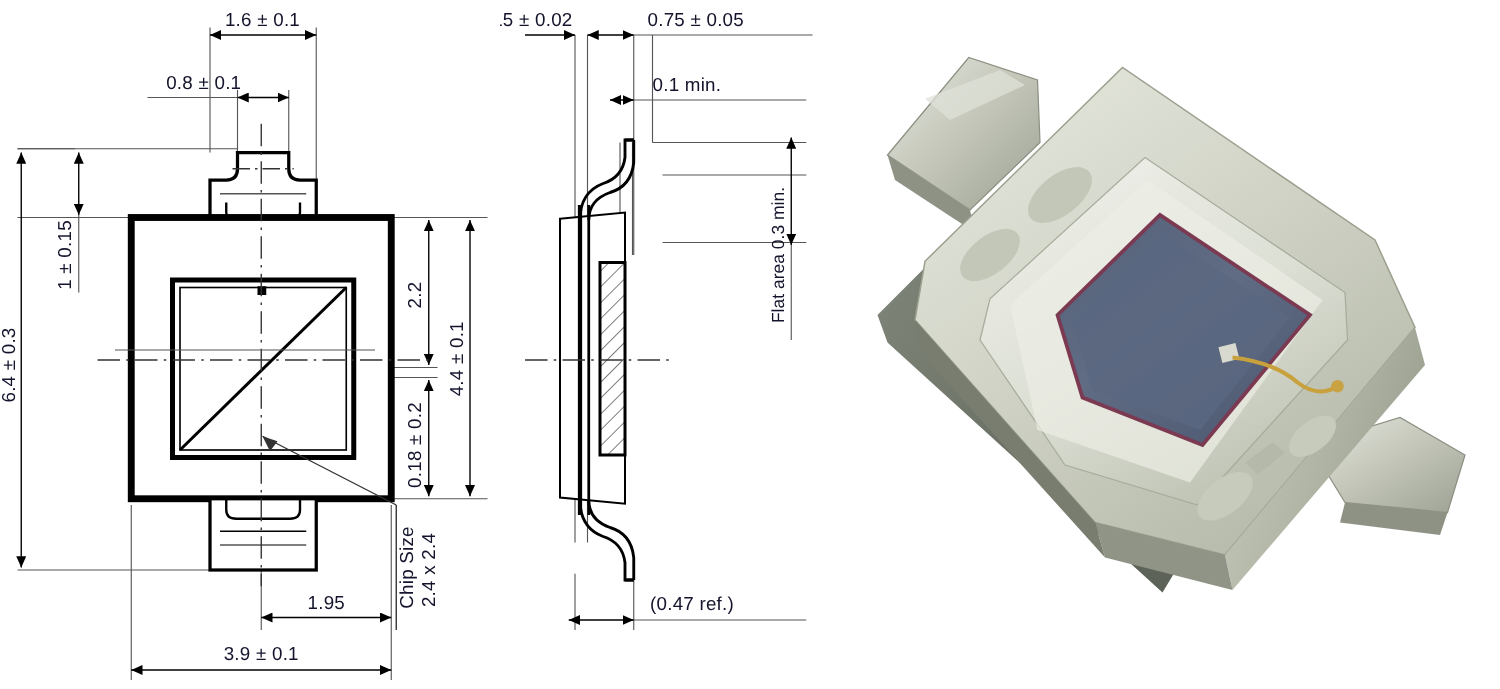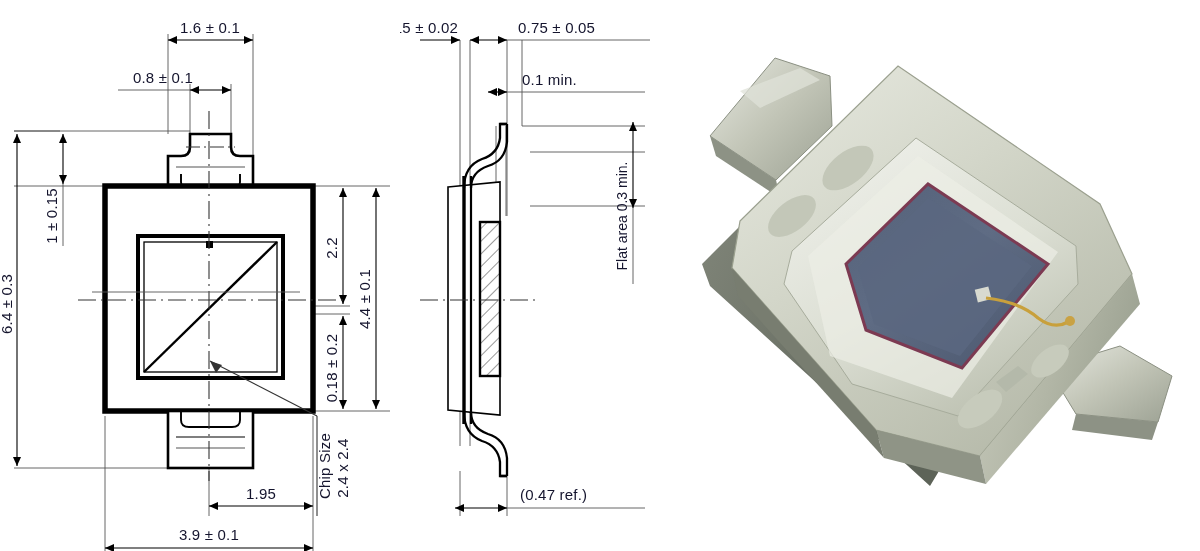--- a/index.html
+++ b/index.html
@@ -4,21 +4,21 @@
 <style>
   html,body{margin:0;padding:0;}
   body{
     width:1200px;height:551px;
     background:#ffffff;
     font-family:"Liberation Sans", sans-serif;
     overflow:hidden;
     position:relative;
   }
   #root{position:relative;width:1200px;height:551px;}
-  .panel{position:absolute;top:16px;height:441px;}
+  .panel{position:absolute;top:4px;height:441px;}
   #top-view-panel{left:0;width:400px;}
   #side-view-panel{left:400px;width:280px;}
   #photo-panel{left:680px;width:520px;}
   svg{display:block;}
   .dim-text{
     fill:#14142d;
     font-family:"Liberation Sans", sans-serif;
     font-size:15px;
     letter-spacing:0.2px;
   }

